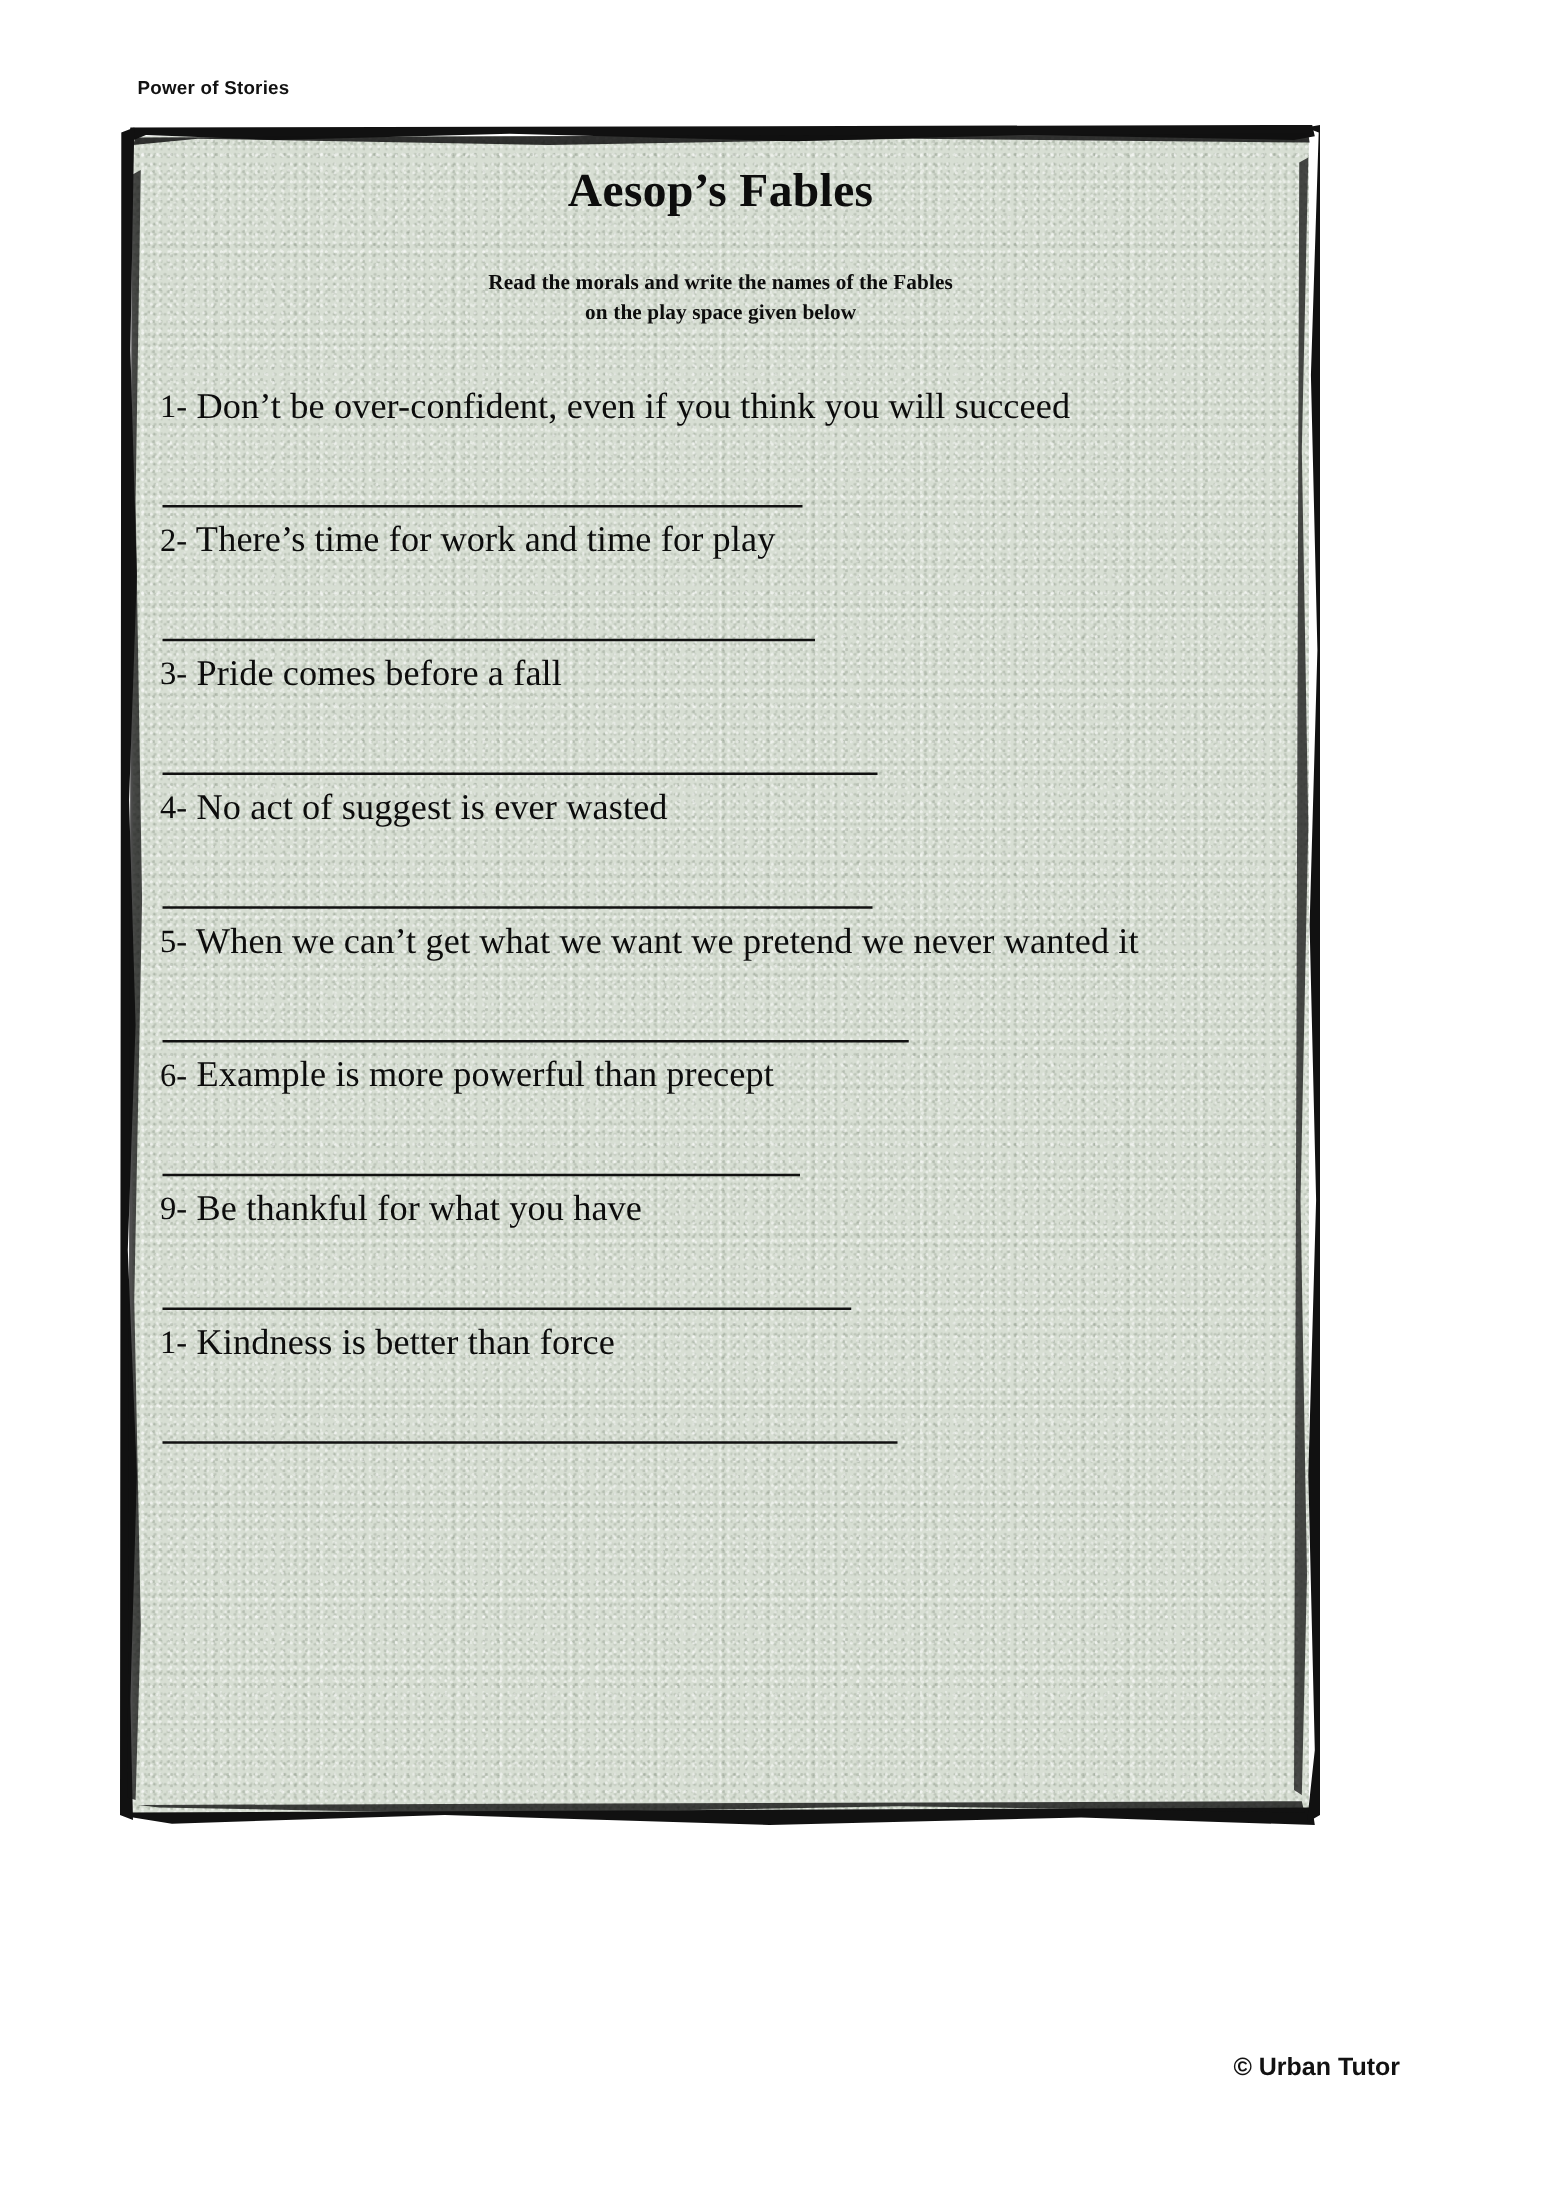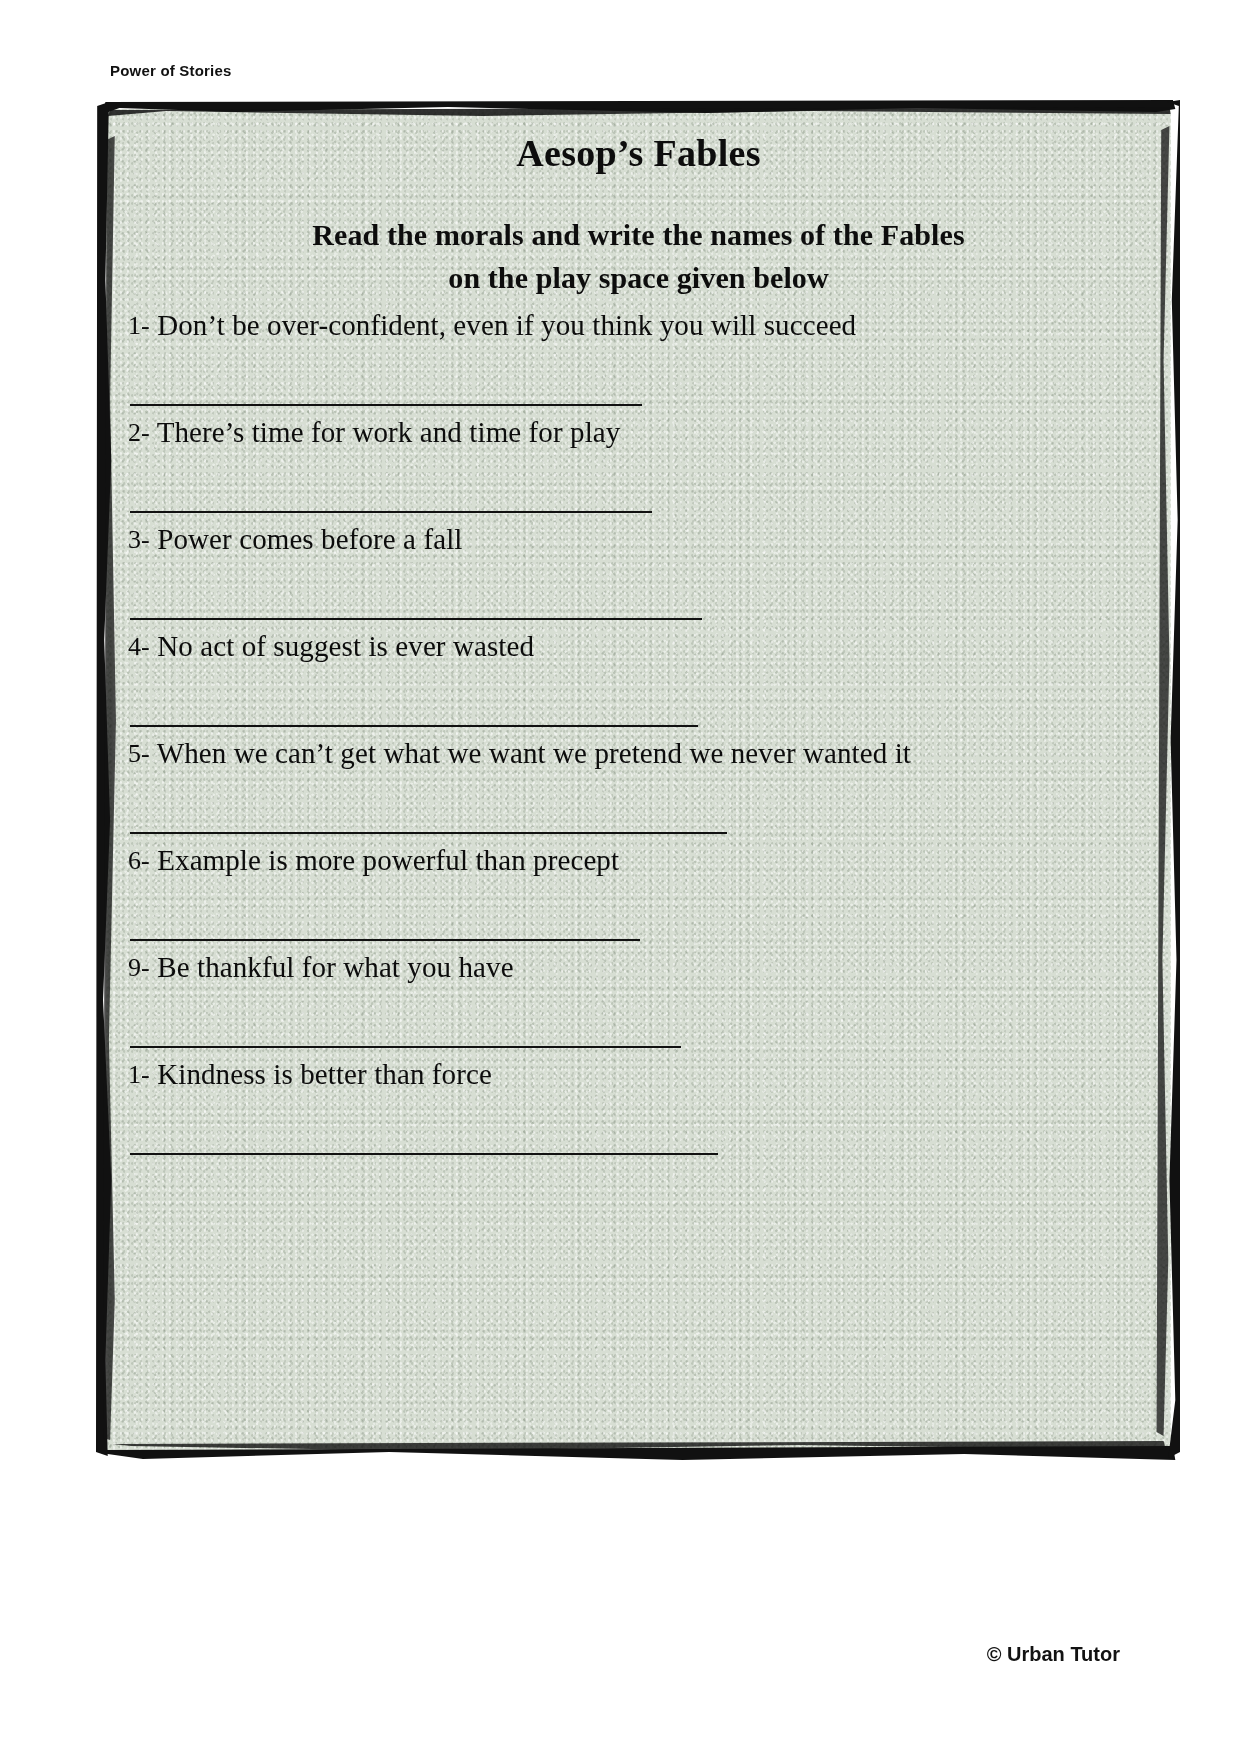--- a/index.html
+++ b/index.html
@@ -26,21 +26,21 @@
     color: #111111;
     letter-spacing: 0.2px;
     white-space: nowrap;
   }
 
   
   .worksheet-frame {
     position: absolute;
     left: 96px;
     top: 100px;
-    width: 1084px;
+    width: 960px;
     height: 1362px;
   }
 
   
   .frame-border {
     position: absolute;
     inset: 0;
     pointer-events: none;
     z-index: 3;
   }
@@ -90,21 +90,21 @@
   }
 
   .instructions {
     position: absolute;
     left: 0;
     right: 0;
     top: 105px;
     text-align: center;
     font-family: "Liberation Serif", "DejaVu Serif", serif;
     font-weight: bold;
-    font-size: 30px;
+    font-size: 17px;
     line-height: 1.42;
     color: #0d0d0d;
     letter-spacing: 0.1px;
   }
   .instructions-line { display: block; }
 
   
   .items {
     position: absolute;
     left: 22px;
@@ -175,21 +175,21 @@
       <div class="items" id="items-list">
           <div class="item-row">
             <div class="item-text"><span class="item-num">1-</span> <span class="item-body">Don’t be over-confident, even if you think you will succeed</span></div>
             <div class="answer-rule" style="width: 512px;"></div>
           </div>
           <div class="item-row">
             <div class="item-text"><span class="item-num">2-</span> <span class="item-body">There’s time for work and time for play</span></div>
             <div class="answer-rule" style="width: 522px;"></div>
           </div>
           <div class="item-row">
-            <div class="item-text"><span class="item-num">3-</span> <span class="item-body">Power comes before a fall</span></div>
+            <div class="item-text"><span class="item-num">3-</span> <span class="item-body">Pride comes before a fall</span></div>
             <div class="answer-rule" style="width: 572px;"></div>
           </div>
           <div class="item-row">
             <div class="item-text"><span class="item-num">4-</span> <span class="item-body">No act of suggest is ever wasted</span></div>
             <div class="answer-rule" style="width: 568px;"></div>
           </div>
           <div class="item-row">
             <div class="item-text"><span class="item-num">5-</span> <span class="item-body">When we can’t get what we want we pretend we never wanted it</span></div>
             <div class="answer-rule" style="width: 597px;"></div>
           </div>

